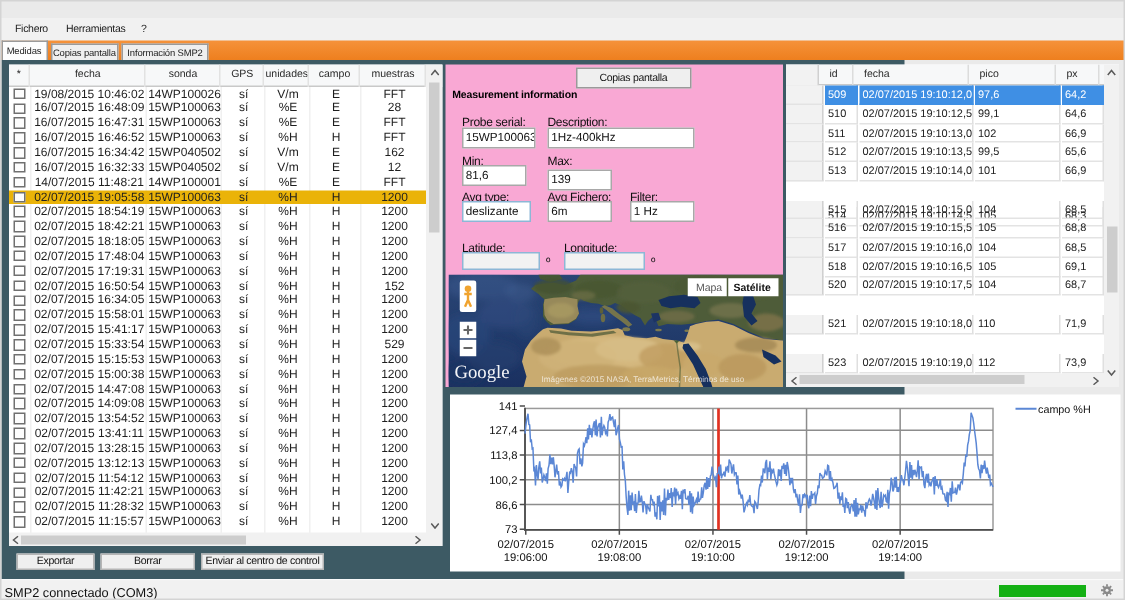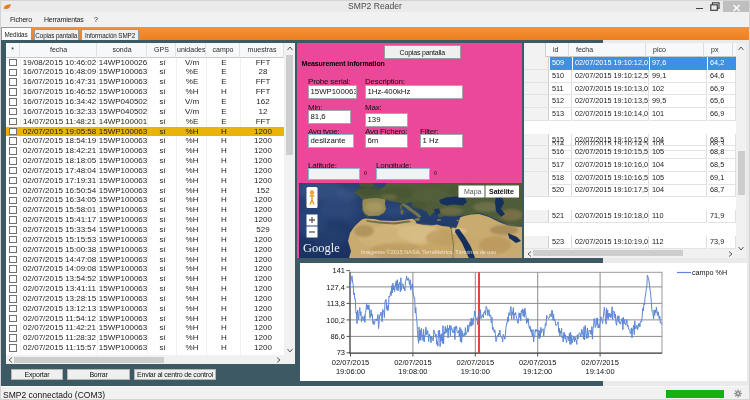--- a/index.html
+++ b/index.html
@@ -35,21 +35,21 @@
 .c5{left:171px;width:30px}
 .c6{left:201px;width:34px}
 .c7{left:235px;width:44px}
 .vline{position:absolute;top:14.5px;bottom:0;width:1px;background:#f0f0f0}
 
 .sb{position:absolute;background:#f1f1f1}
 .thumb{position:absolute;background:#cdcdcd}
 
 .btn{position:absolute;height:11.5px;background:#efefef;border:1px solid #b5b5b5;font-size:7px;text-align:center;line-height:10px;color:#111;letter-spacing:-0.2px;white-space:nowrap;overflow:hidden}
 
-#mid{position:absolute;left:296px;top:2.5px;width:224.5px;height:215.8px;background:#ec4899}
+#mid{position:absolute;left:296px;top:2.5px;width:224.5px;height:215.8px;background:#f9a8d4}
 #mid .lab{position:absolute;font-size:8px;color:#111;letter-spacing:-0.2px;white-space:nowrap}
 #mid .inp{position:absolute;height:14px;background:#fff;border:1px solid #a8a8a8;font-size:7.8px;line-height:12.5px;padding-left:2px;color:#111;white-space:nowrap;overflow:hidden}
 #mid .inpb{border:1px solid #8db7d6}
 #grpt{position:absolute;left:4.5px;top:17.5px;font-size:7px;font-weight:bold;color:#000;letter-spacing:-0.1px;white-space:nowrap}
 
 #rgrid{position:absolute;left:523px;top:3px;width:222px;height:215px;background:#fff;overflow:hidden}
 #rhead{position:absolute;left:0;top:0;width:222px;height:14px;background:#f7f8f9;border-bottom:1px solid #c9c9c9}
 #rhead span{position:absolute;top:0;line-height:13.5px;font-size:7px;color:#2a2a2a;border-right:1px solid #dcdcdc;height:14px;padding-left:3px;white-space:nowrap;overflow:hidden}
 .rr{position:absolute;left:0;width:212px;height:12.77px;font-size:7.3px;color:#222}
 .rr span{position:absolute;top:0;line-height:12.77px;border-right:1px solid #dfdfdf;border-bottom:1px solid #e3e3e3;height:12.77px;padding-left:2px;white-space:nowrap;overflow:hidden}
@@ -59,34 +59,20 @@
 .rr .d3{left:126px;width:57px}
 .rr .d4{left:184px;width:28px}
 .rr.sel .d1,.rr.sel .d2,.rr.sel .d3,.rr.sel .d4{background:#3f8fe4;color:#fff;border-color:#3f8fe4}
 
 #chart{position:absolute;left:299px;top:223px;width:446.5px;height:118px;background:#fff}
 #status{left:0;top:386.5px;width:750px;height:13.5px;background:#f1f1f1;font-size:8.5px;color:#111}
 #green{left:666px;top:3.5px;width:57.5px;height:7.5px;background:#14b014}
 </style></head><body>
 <div id="win">
  <div class="ab" id="frame"></div>
- <div class="ab" id="title">
-  <svg class="ab" style="left:3px;top:2.5px" width="9" height="8" viewBox="0 0 9 8">
-        <path d="M0.5,5.5 Q1.5,1.2 8,1.2 Q7,6.5 2,5.9 Q1,5.8 0.5,5.5 Z" fill="#e87d1e"></path>
-      </svg>
-  <div class="ab" id="ttl">SMP2 Reader</div>
-  <div class="ab" style="left:695.5px;top:7.5px;width:7px;height:1.5px;background:#444"></div>
-  <svg class="ab" style="left:710px;top:2px" width="10" height="9" viewBox="0 0 10 9">
-        <rect x="2.5" y="0.8" width="6.5" height="5.5" fill="none" stroke="#444" stroke-width="1.2"></rect>
-        <rect x="0.8" y="2.8" width="6.5" height="5.5" fill="#eaeaea" stroke="#444" stroke-width="1.2"></rect>
-      </svg>
-  <div class="ab" id="closebk"><svg width="27" height="12" viewBox="0 0 27 12">
-          <path d="M10.5,3 L16.5,9 M16.5,3 L10.5,9" stroke="#fff" stroke-width="1.3"></path>
-        </svg></div>
- </div>
  <div class="ab" id="menu">
       <span style="left:10px">Fichero</span>
       <span style="left:44px">Herramientas</span>
       <span style="left:94px">?</span>
     </div>
  <div class="ab" id="tabstrip">
   <div class="tab" id="tab1">Medidas</div>
   <div class="tab" id="tab2">Copias pantalla</div>
   <div class="tab" id="tab3">Información SMP2</div>
  </div>

